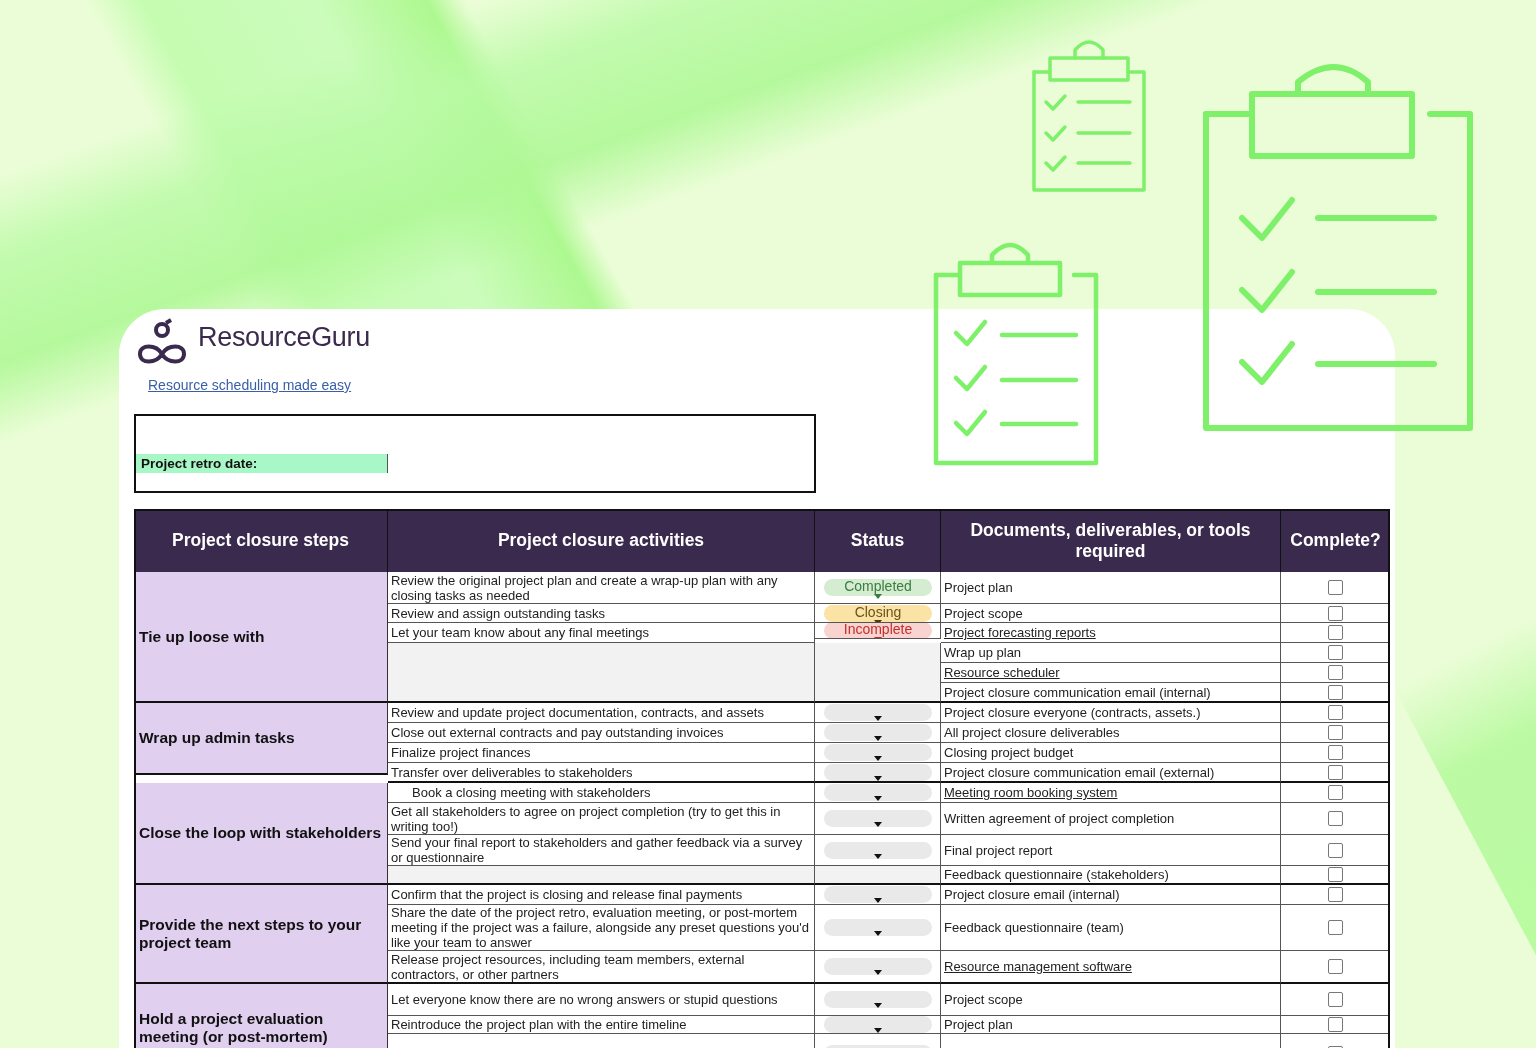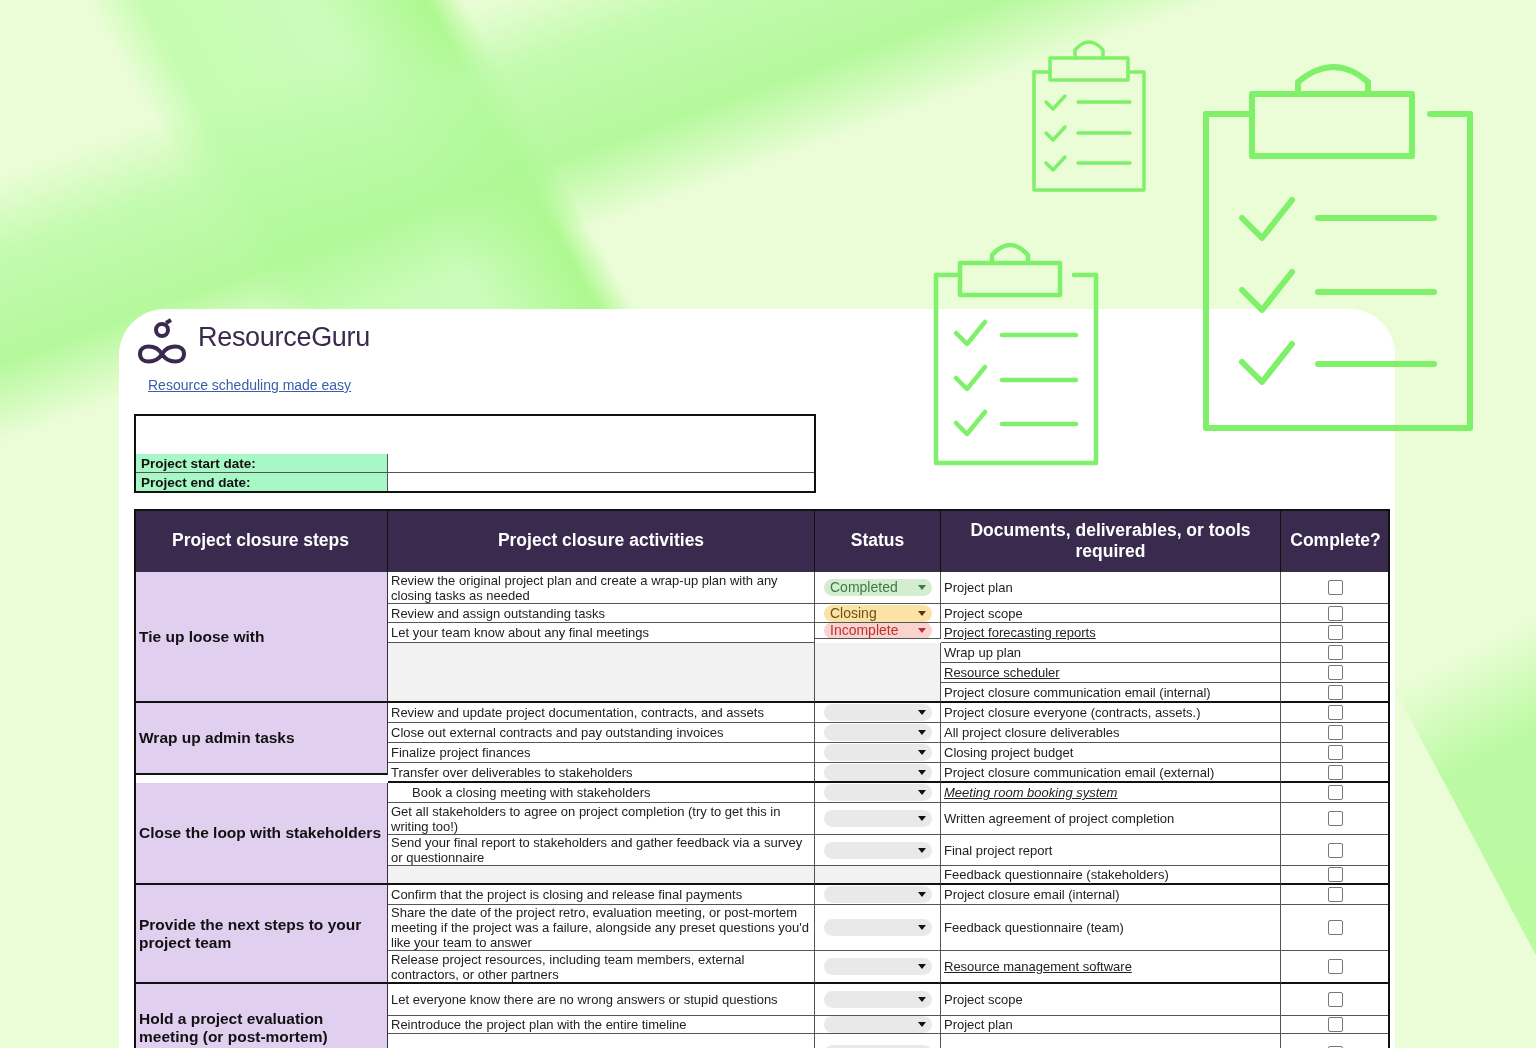--- a/index.html
+++ b/index.html
@@ -77,21 +77,21 @@
   .blank { background: #f2f2f2; }
   .doc a, .doc .link { color: #222; text-decoration: underline; }
   .group-end { border-bottom: 2px solid #111; }
   .outer {
     position: absolute; left: 0; top: 0; width: 1256px; height: 600px;
     border-left: 2px solid #111; border-right: 2px solid #111; border-top: 2px solid #111; pointer-events: none;
   }
   .pill {
     display: flex; align-items: center; justify-content: space-between;
     width: 108px; height: 17px; border-radius: 9px; margin-left: 6px;
-    padding: 0 6px; font-size: 14px; background: #e9e9e9;
+    padding: 0 6px; font-size: 14px; background: #e9e9e9; flex-direction: column;
   }
   .pill .tri { width: 0; height: 0; border-left: 4px solid transparent; border-right: 4px solid transparent; border-top: 5px solid #111; }
   .pill.completed { background: #d4ecd0; color: #3a7c42; }
   .pill.completed .tri { border-top-color: #3a7c42; }
   .pill.closing { background: #fbe3a5; color: #6b5318; }
   .pill.closing .tri { border-top-color: #4a3a10; }
   .pill.incomplete { background: #f8d3d0; color: #c2302c; }
   .pill.incomplete .tri { border-top-color: #c2302c; }
   .chk {
     width: 15px; height: 15px; border: 1.5px solid #777; border-radius: 2px; background: #fff; margin: 0 auto;
@@ -155,25 +155,21 @@
     <circle cx="26" cy="12" r="6"></circle>
     <path d="M30 5 L35 2"></path>
     <path d="M26 36 C20 26, 4 26, 4 36 C4 46, 20 46, 26 36 C32 26, 48 26, 48 36 C48 46, 32 46, 26 36 Z"></path>
   </g>
 </svg>
 <div class="brand">ResourceGuru</div>
 <a class="tagline">Resource scheduling made easy</a>
 
 <div class="info">
   <div class="info-row" style="top:38px">
-    <div class="info-label">Project start date:</div>
-    <div class="info-value"></div>
-  </div>
-  <div class="info-row" style="top:57px;height:18px">
-    <div class="info-label">Project end date:</div>
+    <div class="info-label">Project retro date:</div>
     <div class="info-value"></div>
   </div>
 </div>
 
 <div class="grid">
 
   <div class="hdr" style="left:0;width:254px">Project closure steps</div>
   <div class="hdr" style="left:254px;width:427px">Project closure activities</div>
   <div class="hdr" style="left:681px;width:126px">Status</div>
   <div class="hdr" style="left:807px;width:340px;padding:0 10px">Documents, deliverables, or tools required</div>
@@ -310,21 +306,21 @@
       </div>
       <div class="cell" style="left: 254px; top: 326px; width: 427px; height: 31px;">Send your final report to stakeholders and gather feedback via a survey or questionnaire</div>
       <div class="cell" style="left: 681px; top: 326px; width: 126px; height: 31px;">
         <div class="pill">
           <span></span>
           <span class="tri"></span>
         </div>
       </div>
       <div class="cell blank group-end" style="left: 254px; top: 357px; width: 427px; height: 19px;"></div>
       <div class="cell blank group-end" style="left: 681px; top: 357px; width: 126px; height: 19px;"></div>
-      <div class="cell doc" style="left: 807px; top: 274px; width: 340px; height: 20px; font-style: italic;">
+      <div class="cell doc" style="left: 807px; top: 274px; width: 340px; height: 20px;">
         <span class="link">Meeting room booking system</span>
       </div>
       <div class="cell" style="left: 1147px; top: 274px; width: 109px; height: 20px; border-right: none;">
         <div class="chk"></div>
       </div>
       <div class="cell doc" style="left: 807px; top: 294px; width: 340px; height: 32px;">
         <span>Written agreement of project completion</span>
       </div>
       <div class="cell" style="left: 1147px; top: 294px; width: 109px; height: 32px; border-right: none;">
         <div class="chk"></div>

